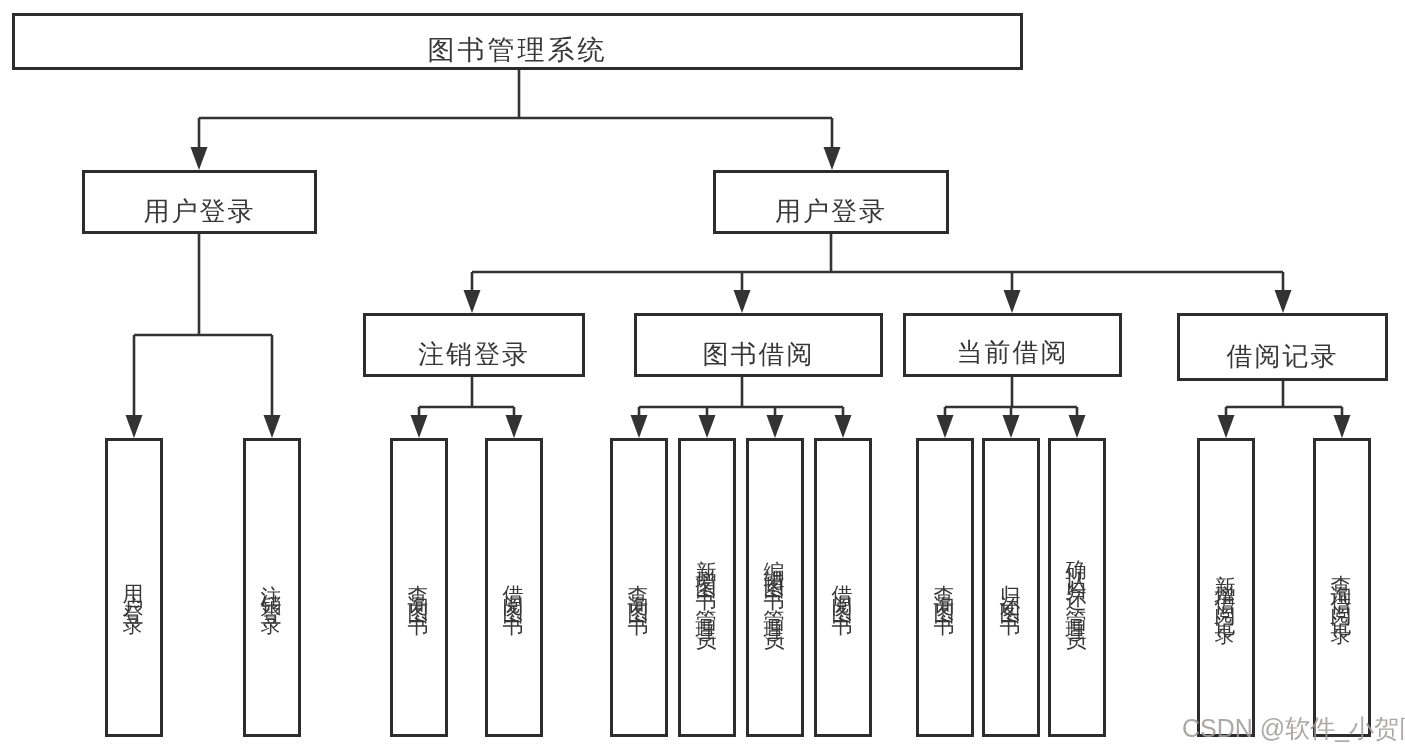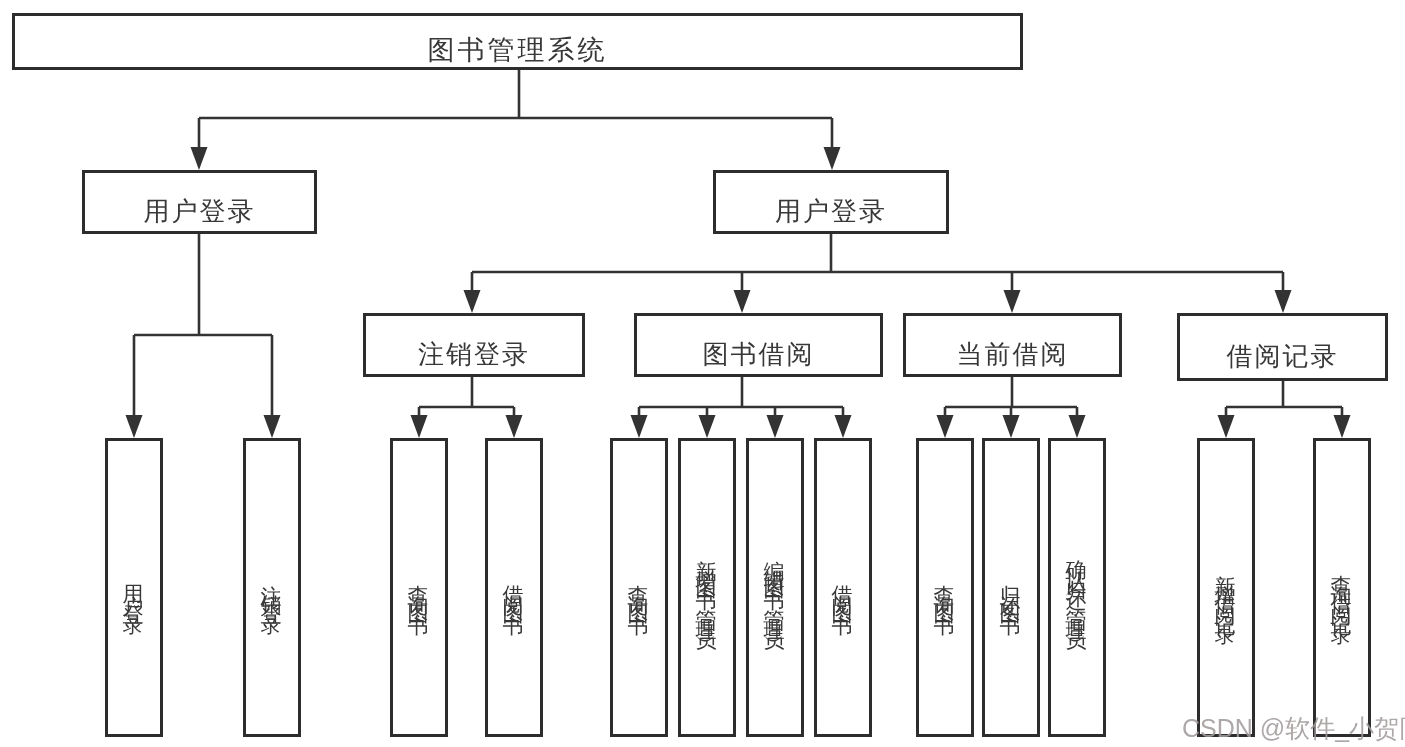--- a/index.html
+++ b/index.html
@@ -112,21 +112,21 @@
     <polygon points="1342,438 1333.5,415 1350.5,415"></polygon>
   </svg>
 
   <div class="box h root" style="left:12px; top:13px; width:1011px; height:57px;">图书管理系统</div>
 
   <div class="box h" style="left:82px; top:170px; width:235px; height:64px;">用户登录</div>
   <div class="box h" style="left:713px; top:170px; width:236px; height:64px;">用户登录</div>
 
   <div class="box h" style="left:363px; top:313px; width:222px; height:64px;">注销登录</div>
   <div class="box h" style="left:634px; top:313px; width:249px; height:64px;">图书借阅</div>
-  <div class="box h" style="left:903px; top:313px; width:219px; height:64px;">当前借阅</div>
+  <div class="box h" style="left:903px; top:313px; width:219px; height:64px;font-family:Liberation Mono, monospace;">当前借阅</div>
   <div class="box h" style="left:1177px; top:313px; width:211px; height:68px;">借阅记录</div>
 
   <div class="box v" style="left:105px;">用户登录</div>
   <div class="box v" style="left:243px;">注销登录</div>
 
   <div class="box v" style="left:390px;">查询图书</div>
   <div class="box v" style="left:485px;">借阅图书</div>
 
   <div class="box v" style="left:610px;">查询图书</div>
   <div class="box v" style="left:678px;">新增图书（管理员）</div>

